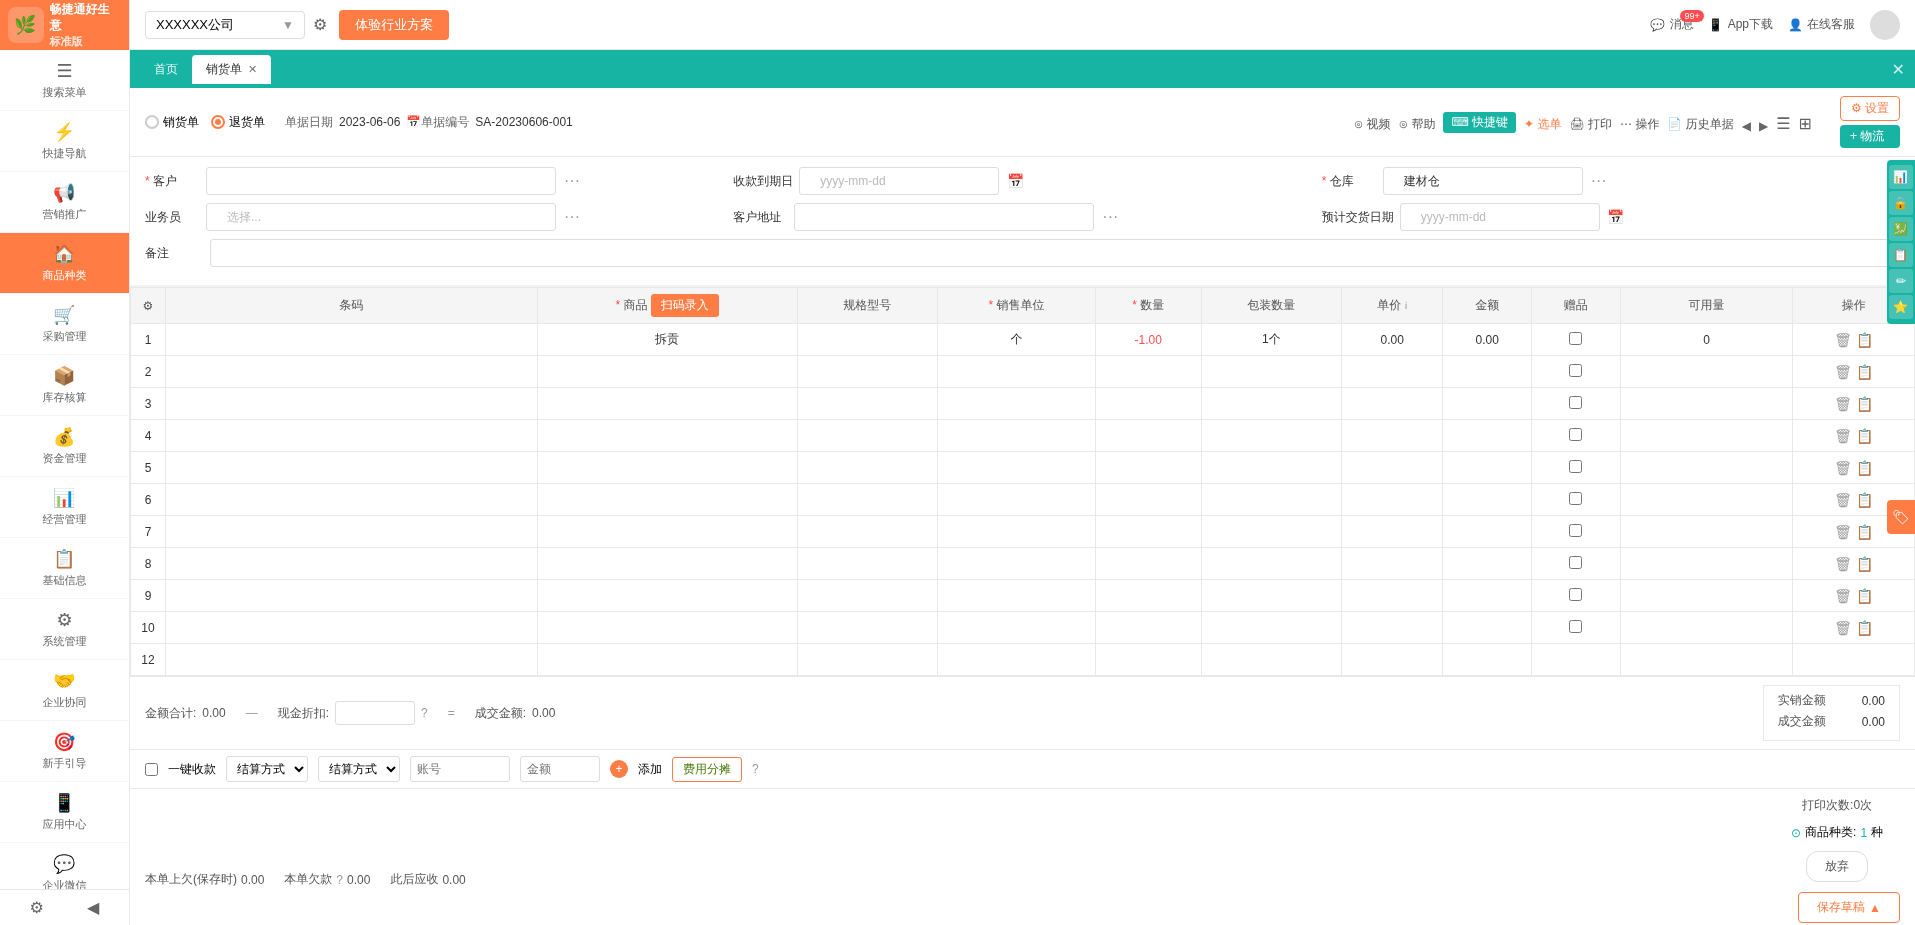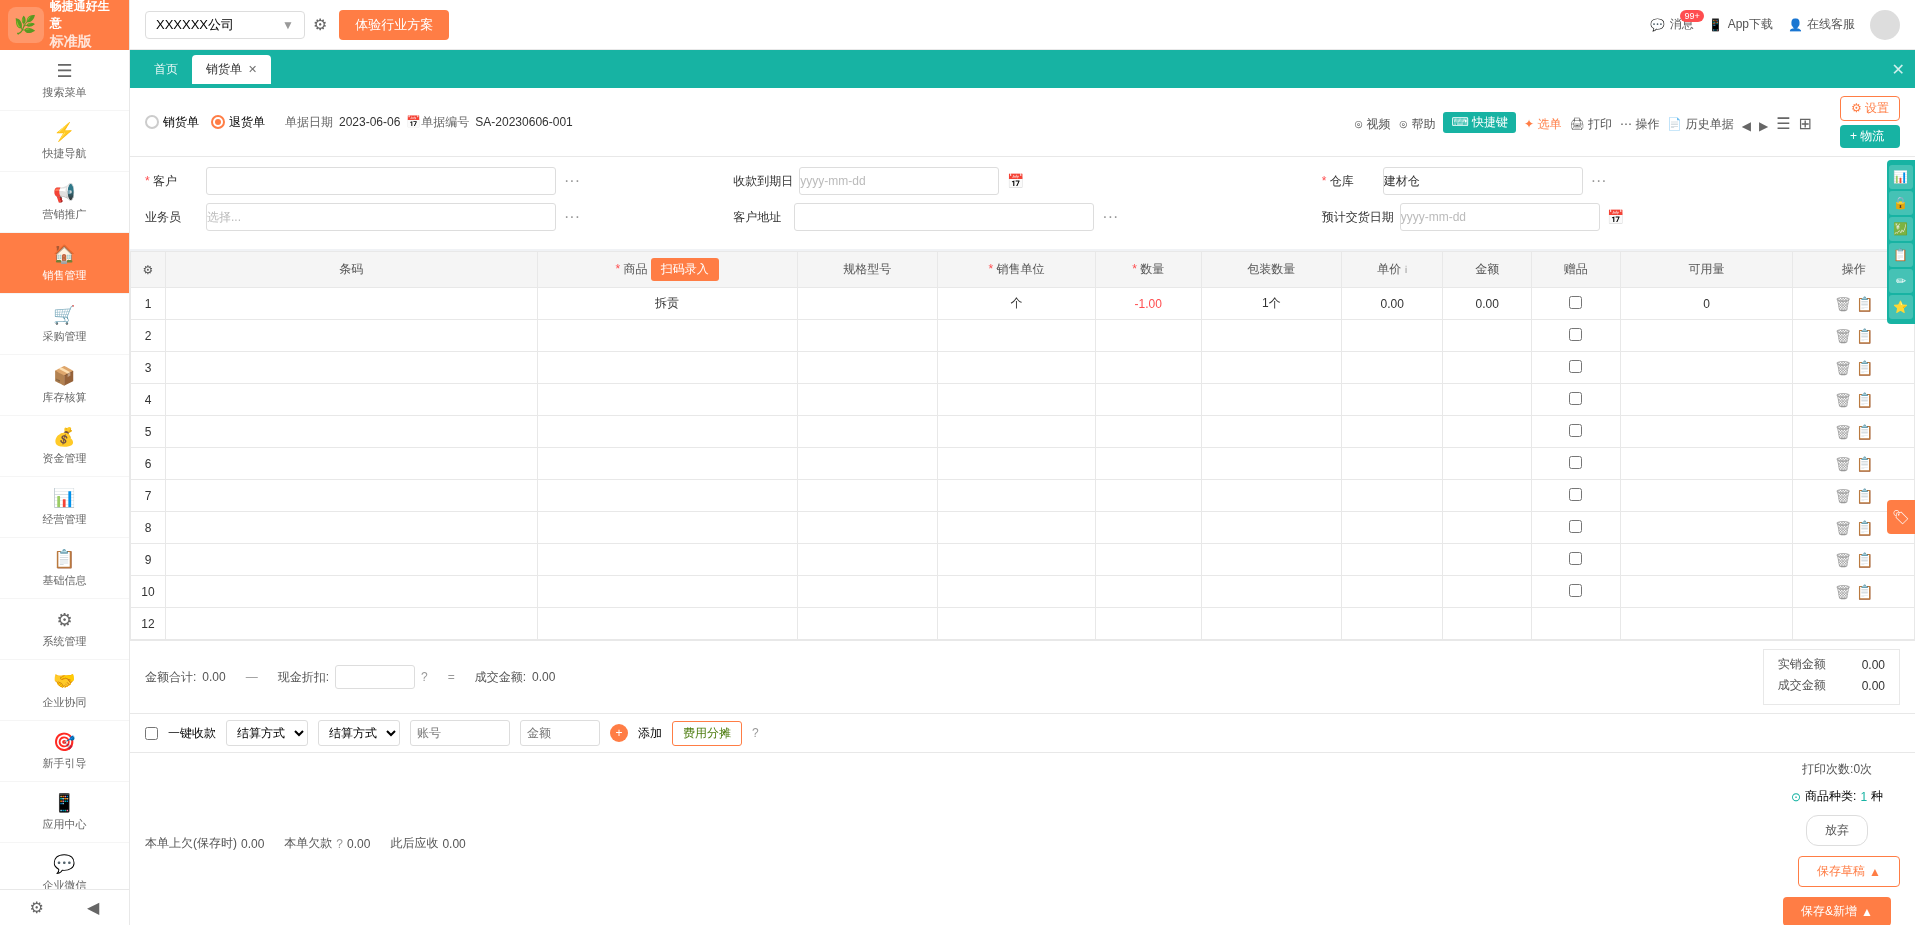--- a/index.html
+++ b/index.html
@@ -3,21 +3,21 @@
   <meta charset="utf-8">
   <style>
     * { box-sizing: border-box; margin: 0; padding: 0; font-family: 'Microsoft YaHei', Arial, sans-serif; font-size: 12px; }
     body { background: #f0f2f5; overflow: hidden; width: 1915px; height: 925px; }
 
     
     .sidebar { position: fixed; left: 0; top: 0; width: 130px; height: 925px; background: #fff; border-right: 1px solid #e8e8e8; display: flex; flex-direction: column; z-index: 100; }
     .sidebar-logo { height: 50px; background: #ff7d45; display: flex; align-items: center; padding: 8px; color: #fff; font-weight: bold; font-size: 13px; }
     .sidebar-logo-icon { width: 36px; height: 36px; background: rgba(255,255,255,0.2); border-radius: 8px; display: flex; align-items: center; justify-content: center; margin-right: 6px; font-size: 18px; }
     .sidebar-logo-text { display: flex; flex-direction: column; font-size: 11px; line-height: 1.4; }
-    .sidebar-logo-sub { font-size: 14px; opacity: 0.8; }
+    .sidebar-logo-sub { font-size: 11px; opacity: 0.8; }
     .sidebar-nav { flex: 1; overflow-y: auto; }
     .sidebar-item { display: flex; flex-direction: column; align-items: center; padding: 10px 5px; cursor: pointer; color: #666; border-bottom: 1px solid #f5f5f5; }
     .sidebar-item.active { background: #ff7d45; color: #fff; }
     .sidebar-item .si-icon { font-size: 18px; margin-bottom: 3px; }
     .sidebar-item .si-label { font-size: 11px; }
     .sidebar-bottom { display: flex; align-items: center; justify-content: space-around; padding: 8px; border-top: 1px solid #e8e8e8; }
 
     
     .top-header { position: fixed; left: 130px; top: 0; right: 0; height: 50px; background: #fff; display: flex; align-items: center; padding: 0 15px; border-bottom: 1px solid #e8e8e8; z-index: 99; }
     .company-selector { display: flex; align-items: center; background: #fff; border: 1px solid #ddd; border-radius: 4px; padding: 4px 10px; cursor: pointer; min-width: 160px; }
@@ -55,21 +55,21 @@
     .doc-actions { margin-left: auto; display: flex; align-items: flex-end; gap: 8px; }
     .doc-action-btn { display: flex; align-items: center; gap: 3px; color: #555; cursor: pointer; font-size: 12px; }
     .setting-btn { background: #fff; border: 1px solid #ff7d45; color: #ff7d45; border-radius: 4px; padding: 3px 10px; cursor: pointer; display: flex; align-items: center; gap: 3px; }
     .logistics-btn { background: #17b3a3; color: #fff; border: none; border-radius: 4px; padding: 3px 10px; cursor: pointer; display: flex; align-items: center; gap: 3px; }
 
     
     .form-fields { background: #fff; padding: 10px 15px; }
     .form-row { display: flex; align-items: center; margin-bottom: 8px; gap: 10px; }
     .form-field { display: flex; align-items: center; flex: 1; gap: 6px; }
     .field-label { color: #333; min-width: 55px; white-space: nowrap; }
-    .field-input { flex: 1; border: 1px solid #ddd; border-radius: 3px; padding: 4px 0; color: #333; background: #fff; outline: none; height: 28px; }
+    .field-input { flex: 1; border: 1px solid #ddd; border-radius: 3px; padding: 4px 20px; color: #333; background: #fff; outline: none; height: 28px; }
     .field-input::placeholder { color: #bbb; }
     .field-input.date { color: #bbb; }
     .field-dots { color: #999; cursor: pointer; font-size: 16px; margin-left: 2px; }
     .field-calendar { color: #17b3a3; cursor: pointer; font-size: 14px; margin-left: 2px; }
 
     
     .table-section { background: #fff; margin-top: 2px; flex: 1; }
     .scan-btn { background: #ff7d45; color: #fff; border: none; border-radius: 3px; padding: 3px 10px; cursor: pointer; font-size: 12px; }
 
     .data-table { width: 100%; border-collapse: collapse; font-size: 12px; }
@@ -138,21 +138,21 @@
     <div class="sidebar-item">
       <span class="si-icon">⚡</span>
       <span class="si-label">快捷导航</span>
     </div>
     <div class="sidebar-item">
       <span class="si-icon">📢</span>
       <span class="si-label">营销推广</span>
     </div>
     <div class="sidebar-item active">
       <span class="si-icon">🏠</span>
-      <span class="si-label">销售管理</span>
+      <span class="si-label">商品种类</span>
     </div>
     <div class="sidebar-item">
       <span class="si-icon">🛒</span>
       <span class="si-label">采购管理</span>
     </div>
     <div class="sidebar-item">
       <span class="si-icon">📦</span>
       <span class="si-label">库存核算</span>
     </div>
     <div class="sidebar-item">
@@ -303,20 +303,24 @@
       <div class="form-field">
         <span class="field-label">客户地址</span>
         <input class="field-input" style="max-width: 300px;">
         <span class="field-dots">···</span>
       </div>
       <div class="form-field">
         <span class="field-label">预计交货日期</span>
         <input class="field-input date" placeholder="yyyy-mm-dd" style="max-width: 200px;">
         <span class="field-calendar">📅</span>
       </div>
+    </div>
+    <div class="form-row">
+      <span class="field-label">备注</span>
+      <input class="field-input" style="flex: 1 1 0%;">
     </div>
   </div>
 
   <div class="table-section">
     <div class="table-container">
       <table class="data-table">
         <thead>
           <tr>
             <th style="width:35px;"><span>⚙</span></th>
             <th>条码</th>

